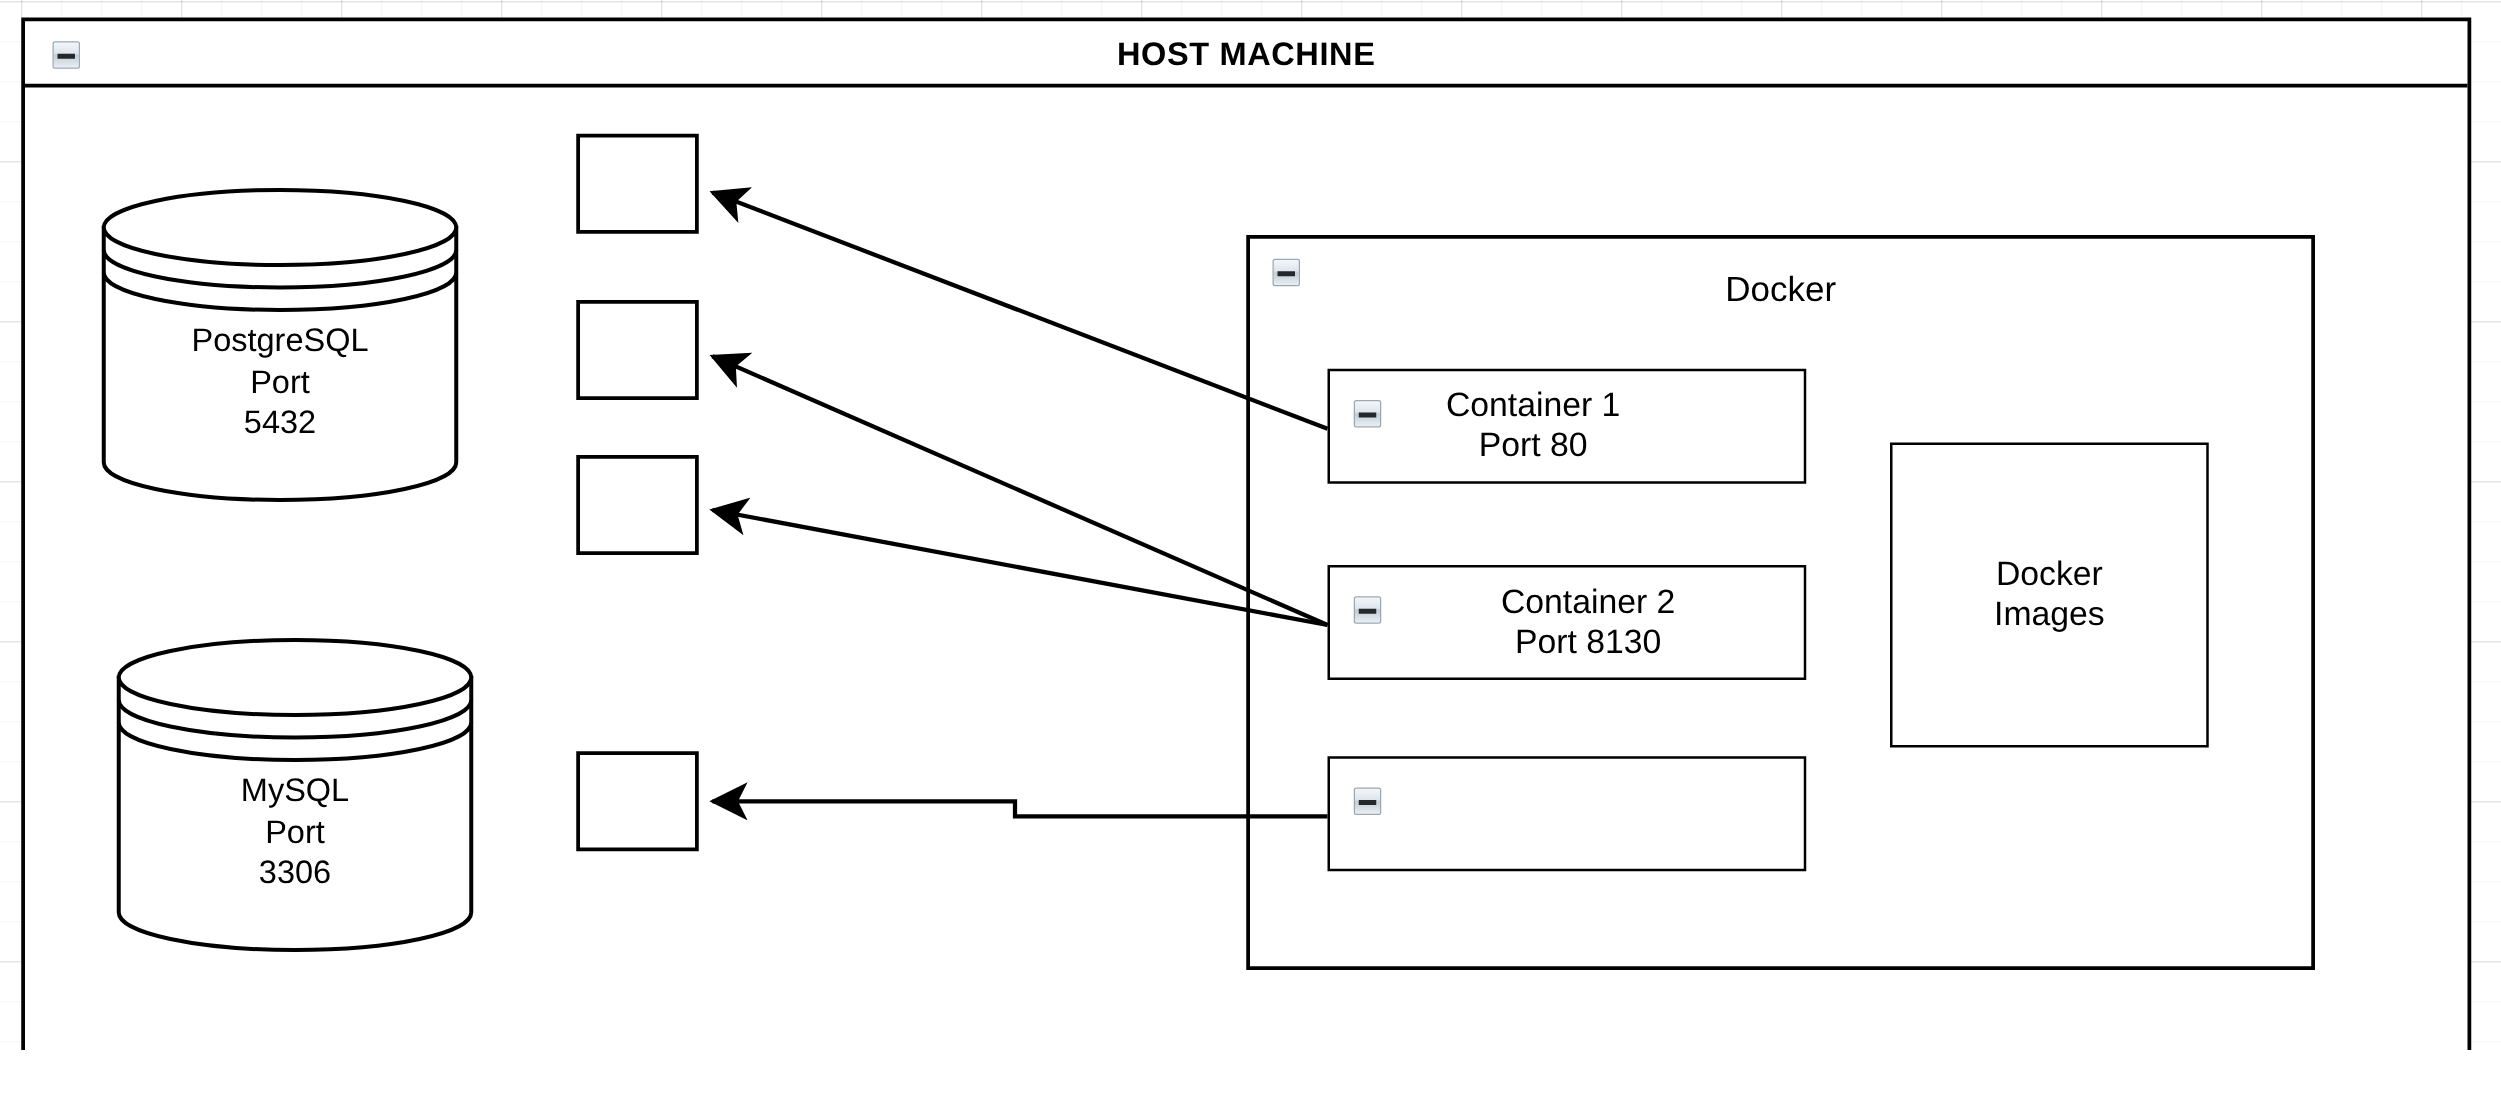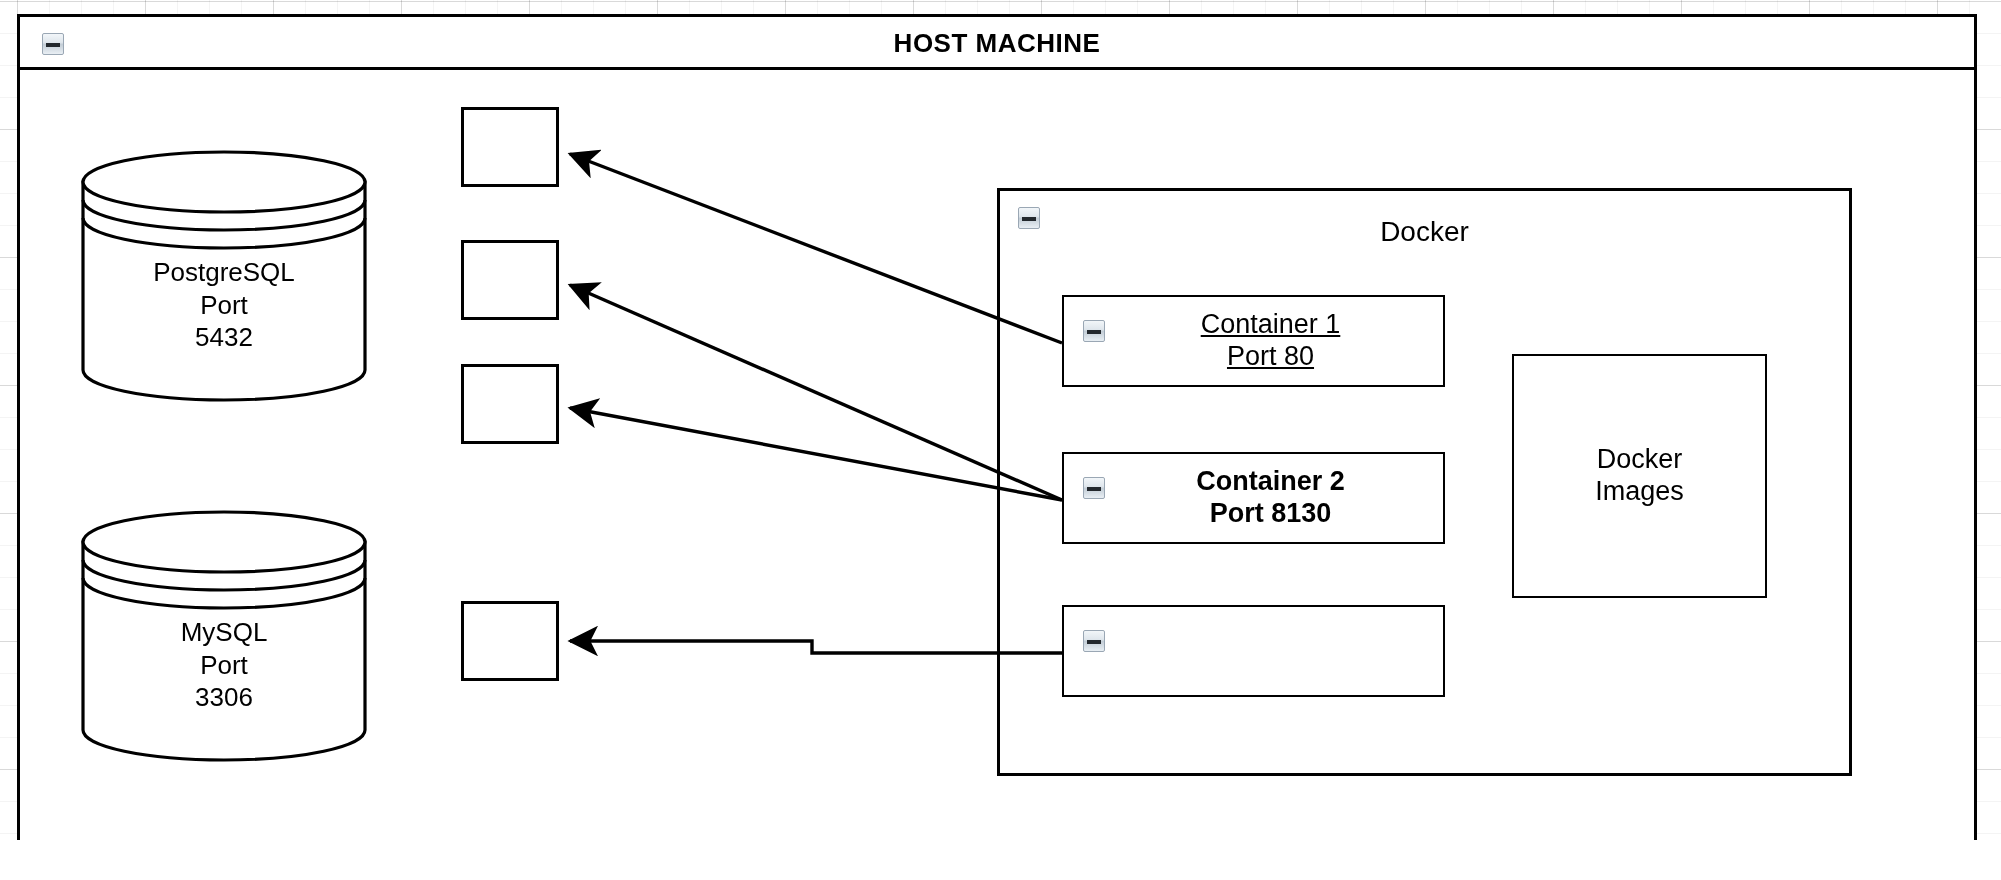--- a/index.html
+++ b/index.html
@@ -189,21 +189,21 @@
       <path d="M4,34 L4,222 A141,30 0 0 0 286,222 L286,34 Z" fill="#ffffff" stroke="#000000" stroke-width="3.2"></path>
       <ellipse cx="145" cy="34" rx="141" ry="30" fill="#ffffff" stroke="#000000" stroke-width="3.2"></ellipse>
       <path d="M4,52 A141,30 0 0 0 286,52" fill="none" stroke="#000000" stroke-width="3.2"></path>
       <path d="M4,70 A141,30 0 0 0 286,70" fill="none" stroke="#000000" stroke-width="3.2"></path>
     </svg>
     <div class="cyl-label" style="top:108px;">PostgreSQL
 Port
 5432</div>
   </div>
 
-  <div class="cylinder" style="left:79px; top:508px; width:290px; height:256px;">
+  <div class="cylinder" style="left:91px; top:508px; width:290px; height:256px;">
     <svg width="290" height="256" viewBox="0 0 290 256">
       <path d="M4,34 L4,222 A141,30 0 0 0 286,222 L286,34 Z" fill="#ffffff" stroke="#000000" stroke-width="3.2"></path>
       <ellipse cx="145" cy="34" rx="141" ry="30" fill="#ffffff" stroke="#000000" stroke-width="3.2"></ellipse>
       <path d="M4,52 A141,30 0 0 0 286,52" fill="none" stroke="#000000" stroke-width="3.2"></path>
       <path d="M4,70 A141,30 0 0 0 286,70" fill="none" stroke="#000000" stroke-width="3.2"></path>
     </svg>
     <div class="cyl-label" style="top:108px;">MySQL
 Port
 3306</div>
   </div>
@@ -219,26 +219,26 @@
 
   <div class="box db-box" style="left:461px; top:601px;"></div>
   <div class="center-txt db-label" style="left:461px; top:601px; width:98px; height:80px;">DB1</div>
 
   <div class="box" id="docker-frame"></div>
   <div class="collapse-icon" style="left:1018px; top:207px;"></div>
   <div class="center-txt" id="docker-title">Docker</div>
 
   <div class="box-thin container-box" style="left:1062px; top:295px;"></div>
   <div class="collapse-icon" style="left:1083px; top:320px;"></div>
-  <div class="center-txt container-label" style="left:1096px; top:295px; width:349px; height:92px;text-decoration:underline;">Container 1
+  <div class="center-txt container-label" style="left:1052px; top:295px; width:349px; height:92px;">Container 1
 Port 80</div>
 
   <div class="box-thin container-box" style="left:1062px; top:452px;"></div>
   <div class="collapse-icon" style="left:1083px; top:477px;"></div>
-  <div class="center-txt container-label" style="left:1096px; top:452px; width:349px; height:92px;font-weight:bold;">Container 2
+  <div class="center-txt container-label" style="left:1096px; top:452px; width:349px; height:92px;">Container 2
 Port 8130</div>
 
   <div class="box-thin container-box" style="left:1062px; top:605px;"></div>
   <div class="collapse-icon" style="left:1083px; top:630px;"></div>
 
   <div class="box-thin" id="docker-images-box"></div>
   <div class="center-txt" id="docker-images-label">Docker
 Images</div>
 
   <svg id="connectors">

